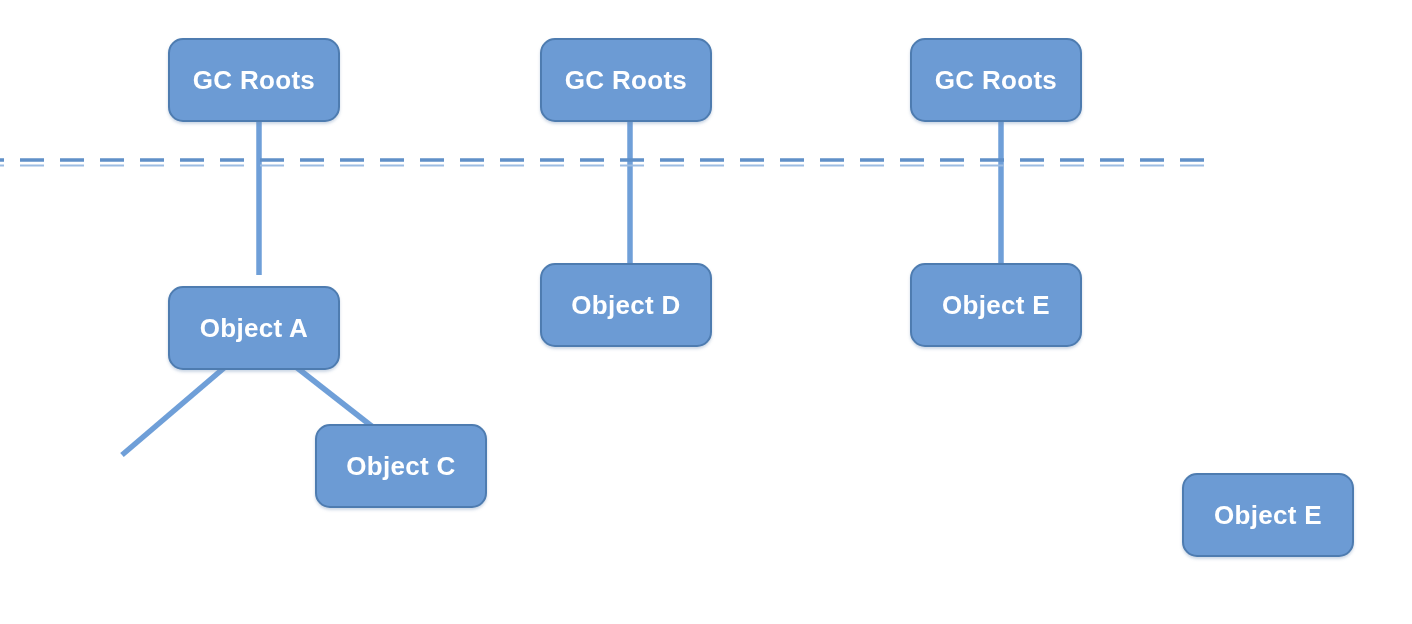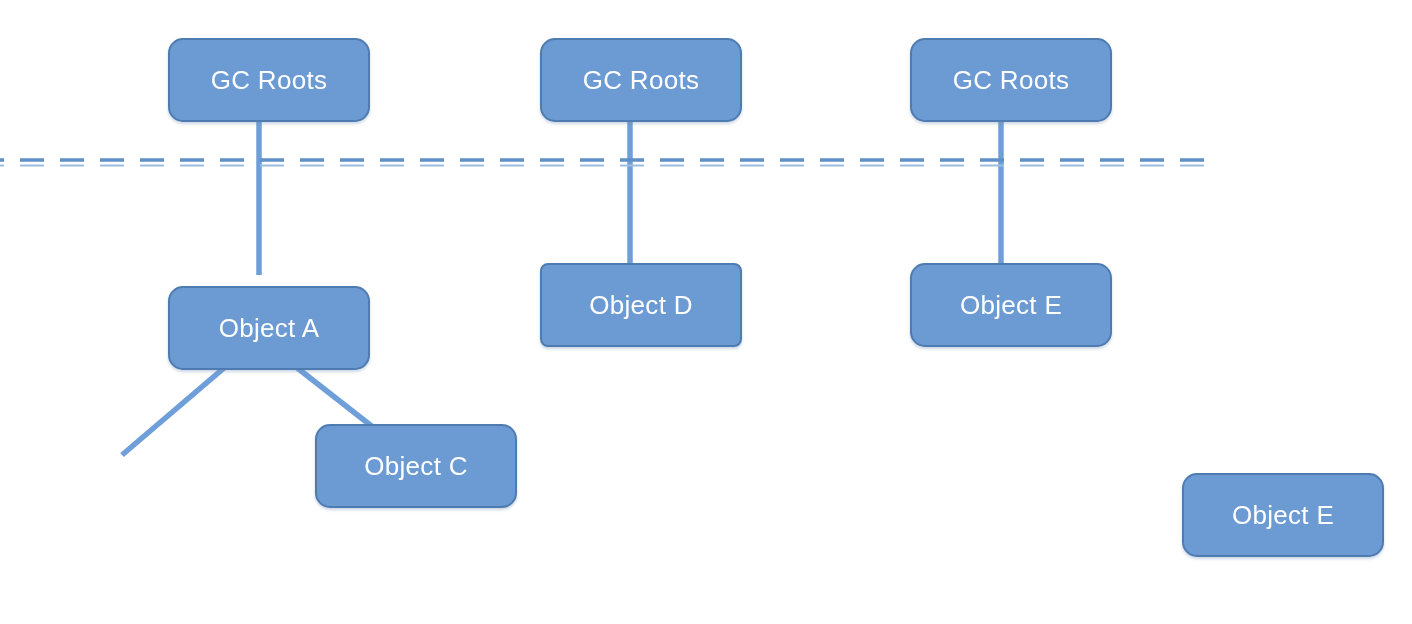--- a/index.html
+++ b/index.html
@@ -28,41 +28,41 @@
     fill: none;
   }
   .divider-light {
     stroke: var(--divider-light, #9CBCE2);
     stroke-width: 2;
     stroke-dasharray: 24 16;
     fill: none;
   }
   .node {
     position: absolute;
-    width: 202px;
+    width: 172px;
     height: 84px;
     box-sizing: border-box;
     background: var(--node-fill, #6C9BD4);
     border: 2.5px solid var(--node-border, #4E7CB0);
     border-radius: 15px;
     box-shadow: 0 2px 3px rgba(110, 140, 180, 0.35);
     display: flex;
     align-items: center;
     justify-content: center;
     color: var(--node-text, #ffffff);
     font-size: 26px;
-    font-weight: 400;
+    font-weight: 700;
     letter-spacing: 0.3px;
     user-select: none;
   }
   #n-gc1 { left: 168px;  top: 38px;  }
   #n-gc2 { left: 540px;  top: 38px;  }
   #n-gc3 { left: 910px;  top: 38px;  }
   #n-a   { left: 168px;  top: 263px; margin-top: 23px; }
-  #n-d   { left: 540px;  top: 263px; border-radius: 8px; }
+  #n-d   { left: 540px;  top: 263px; }
   #n-e1  { left: 910px;  top: 263px; }
   #n-b   { left: 32px;   top: 450px; }
   #n-c   { left: 315px;  top: 424px; }
   #n-e2  { left: 1182px; top: 473px; }
 </style>
 </head>
 <body>
 
 <div class="canvas">
 

